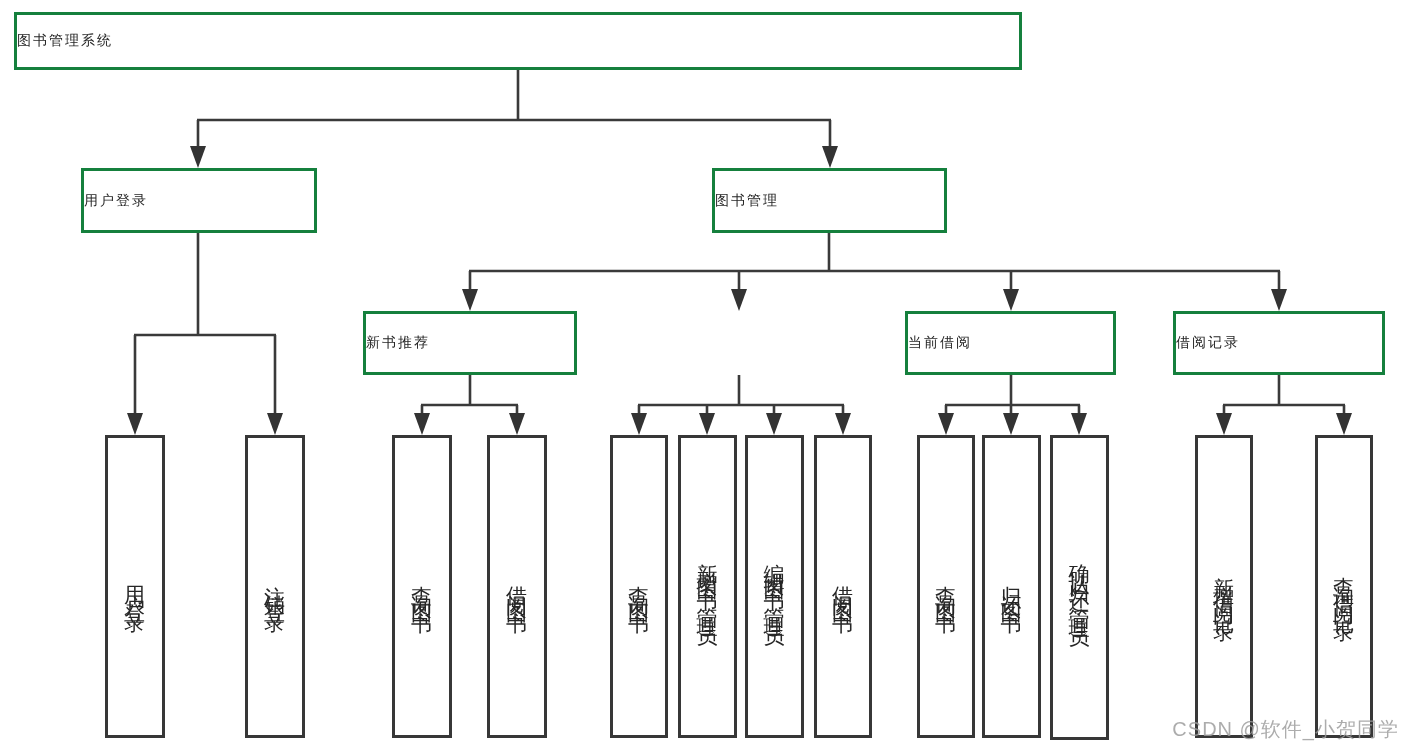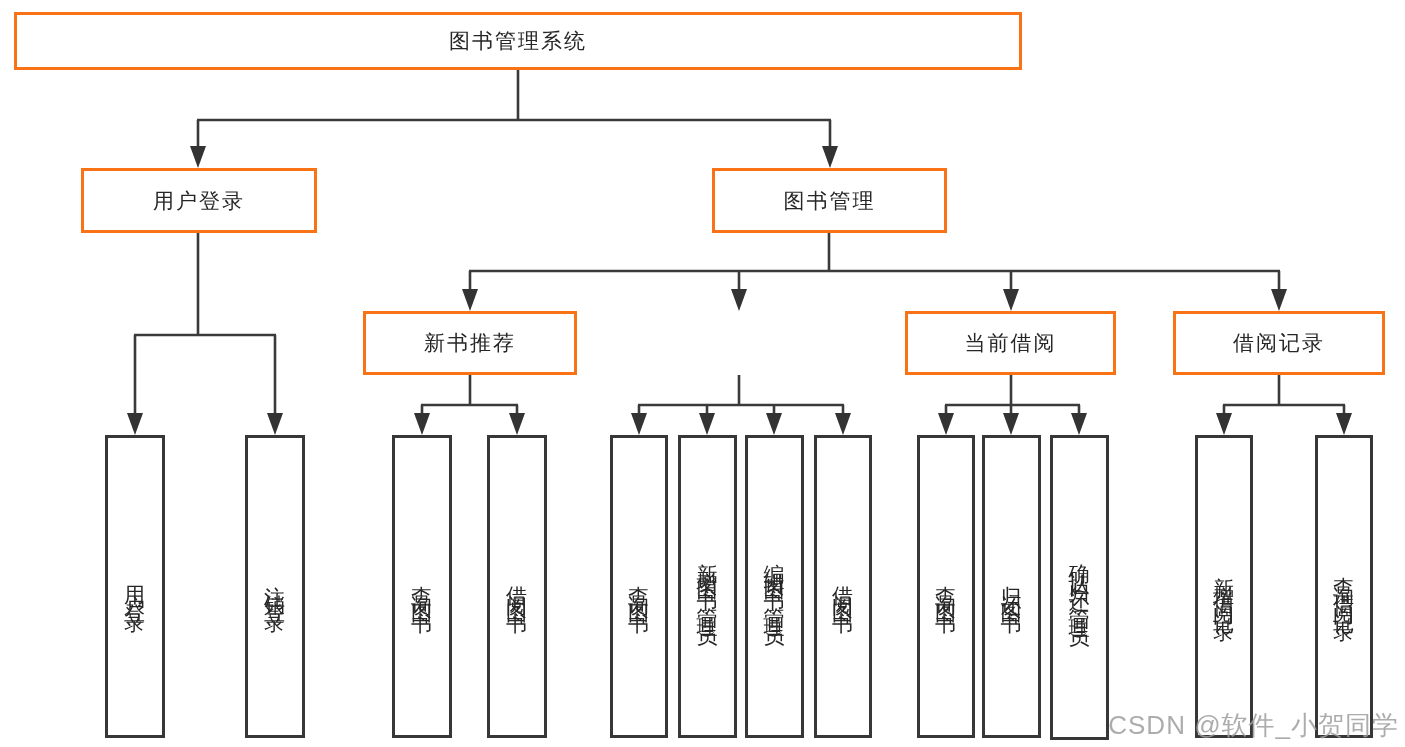--- a/index.html
+++ b/index.html
@@ -5,32 +5,32 @@
   html,body{margin:0;padding:0;}
   body{
     width:1405px;height:747px;position:relative;background:#ffffff;
     font-family:"Liberation Sans", sans-serif;color:#262626;overflow:hidden;
   }
   .canvas{position:absolute;left:0;top:0;width:1405px;height:747px;}
   .wires{position:absolute;left:0;top:0;}
   .wires path{stroke:#3a3a3a;stroke-width:2.6;fill:none;}
   .wires polygon{fill:#333333;stroke:none;}
   .hbox{
-    position:absolute;background:#ffffff;border:3px solid #f97316;box-sizing:border-box;
-    display:flex;align-items:center;justify-content:center;
-    font-size:21px;letter-spacing:2px;white-space:nowrap;
+    position:absolute;background:#ffffff;border:3px solid #15803d;box-sizing:border-box;
+    display:flex;align-items:center;justify-content:flex-start;
+    font-size:14px;letter-spacing:2px;white-space:nowrap;
   }
   .vbox{
     position:absolute;background:#ffffff;border:3px solid #373737;box-sizing:border-box;
     writing-mode:vertical-rl;display:flex;align-items:center;justify-content:center;
     font-size:21px;letter-spacing:9px;line-height:1;
   }
   .watermark{
     position:absolute;right:6px;bottom:4px;z-index:6;
-    font-size:26px;color:rgba(158,158,158,0.85);letter-spacing:1px;white-space:nowrap;
+    font-size:20px;color:rgba(158,158,158,0.85);letter-spacing:1px;white-space:nowrap;
   }
 </style>
 </head>
 <body>
 
 <div class="canvas">
 
   <svg class="wires" width="1405" height="747" viewBox="0 0 1405 747">
     <g>
       <path d="M518 70 V120 M197 120 H831 M198 120 V148 M830 120 V148"></path>

